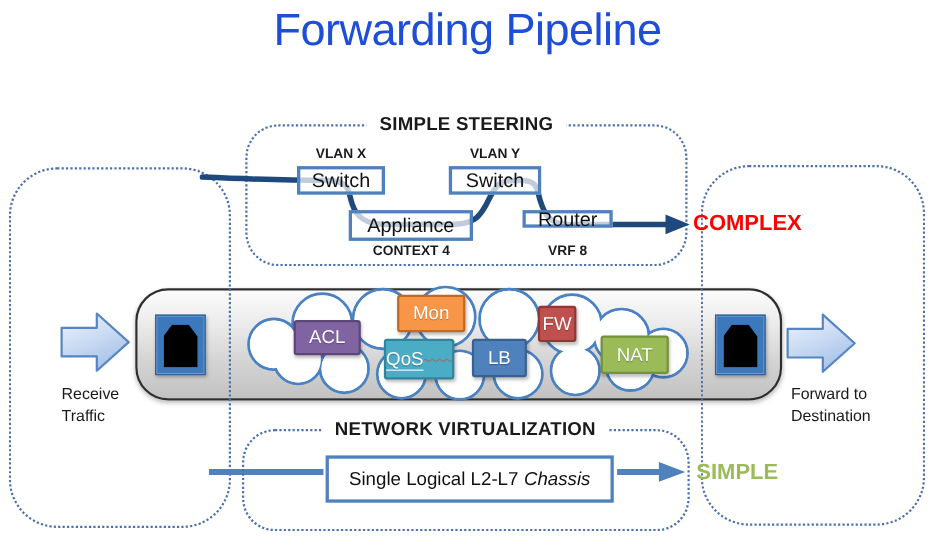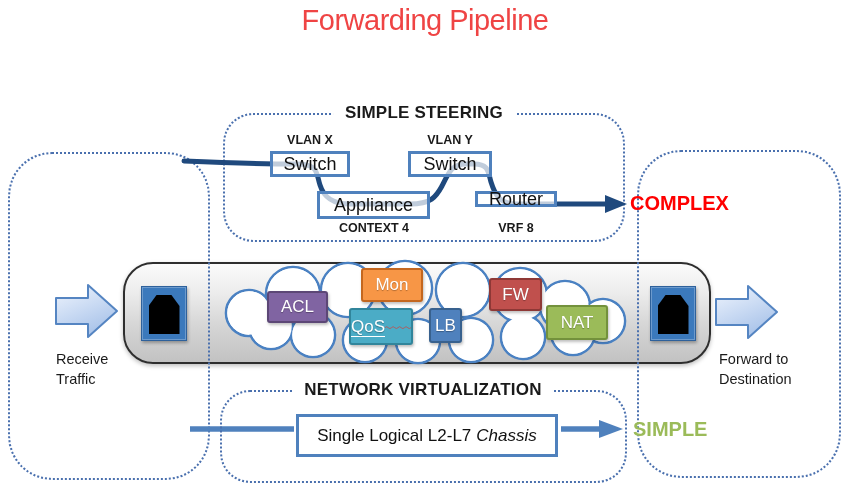--- a/index.html
+++ b/index.html
@@ -7,21 +7,21 @@
   body { font-family:"Liberation Sans", sans-serif; }
   .stage {
     position:relative; width:850px; height:495px; background:#fff;
     overflow:hidden;
   }
   .abs { position:absolute; }
 
   
   .title {
     left:0; right:0; top:4px; text-align:center;
-    font-size:29px; font-weight:500; color:#ef4444; letter-spacing:-0.5px;
+    font-size:41px; font-weight:500; color:#1d4ed8; letter-spacing:-0.5px;
   }
 
   
   .dotted {
     border:2px dotted #4a70ae; background:transparent;
   }
   .left-zone  { left:8px;  top:152px; width:202px; height:328px; border-radius:44px; }
   .right-zone { left:637px; top:150px; width:204px; height:328px; border-radius:44px; }
   .ts-zone    { left:223px; top:113px; width:402px; height:129px; border-radius:30px; }
   .nv-zone    { left:220px; top:390px; width:407px; height:93px;  border-radius:30px; }
@@ -60,22 +60,22 @@
   
   .svc {
     position:absolute; border:2.5px solid; border-radius:3px;
     display:flex; align-items:center; justify-content:center;
     color:#fff; font-size:17px; text-shadow:0 1px 1px rgba(0,0,0,0.3);
     box-shadow:1px 2px 3px rgba(0,0,0,0.25);
   }
   .svc-acl { left:267px; top:291px; width:61px; height:32px; }
   .svc-mon { left:361px; top:268px; width:62px; height:34px; }
   .svc-qos { left:349px; top:308px; width:64px; height:37px; flex-direction:row; }
-  .svc-lb  { left:429px; top:308px; width:33px; height:35px; }
-  .svc-fw  { left:489px; top:278px; width:53px; height:33px; }
+  .svc-lb  { left:429px; top:308px; width:50px; height:35px; }
+  .svc-fw  { left:489px; top:278px; width:35px; height:33px; }
   .svc-nat { left:546px; top:305px; width:62px; height:35px; }
   .qos-text { border-bottom:1.5px solid #fff; line-height:19px; }
   .squiggle { display:block; margin-top:0; }
 
   
   .node {
     position:absolute; background:rgba(255,255,255,0.72);
     border:3px solid #4f81bd; display:flex; align-items:center; justify-content:center;
     font-size:18px; color:#111;
   }

